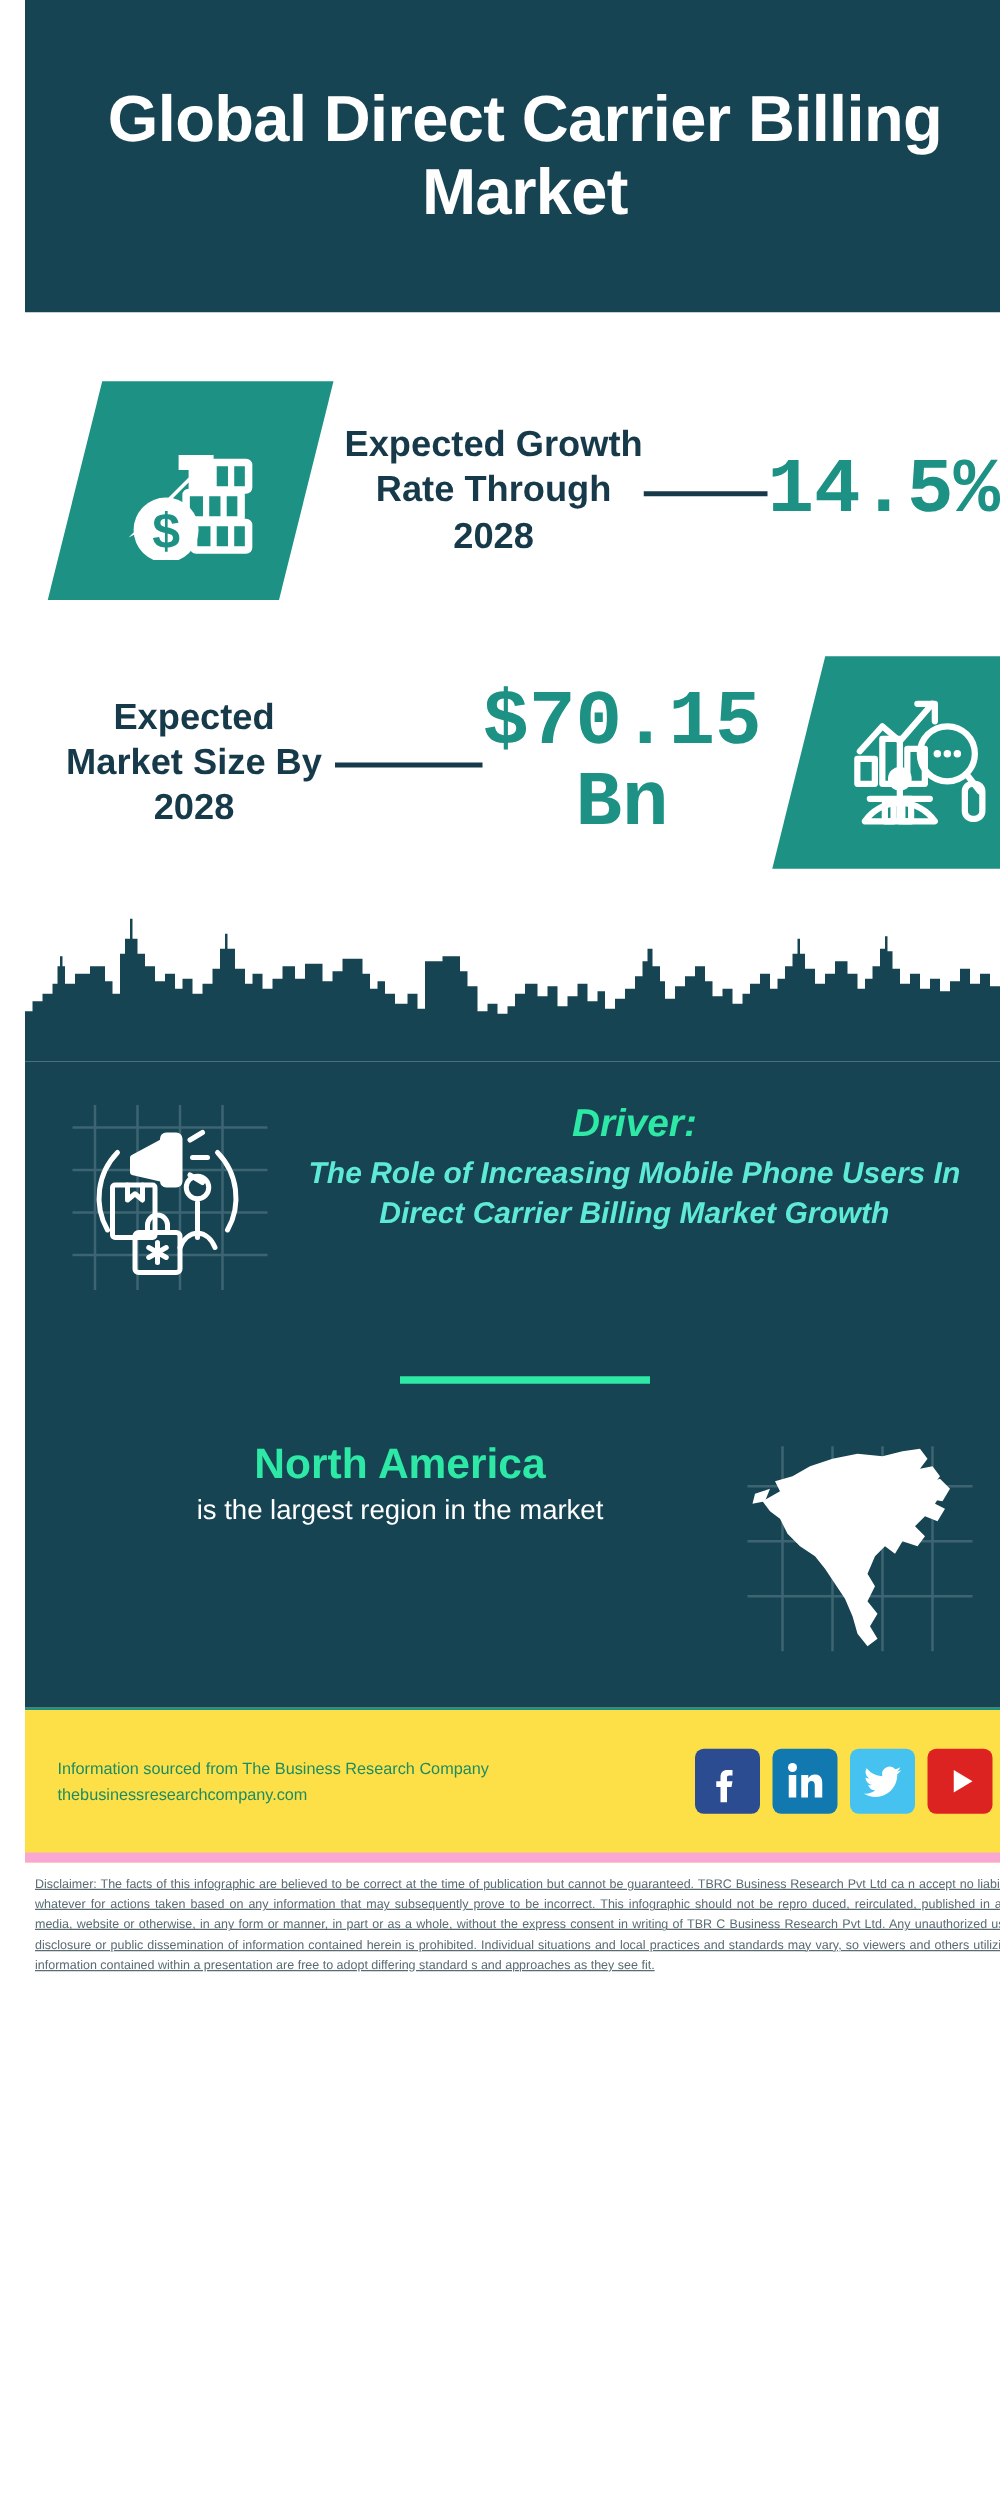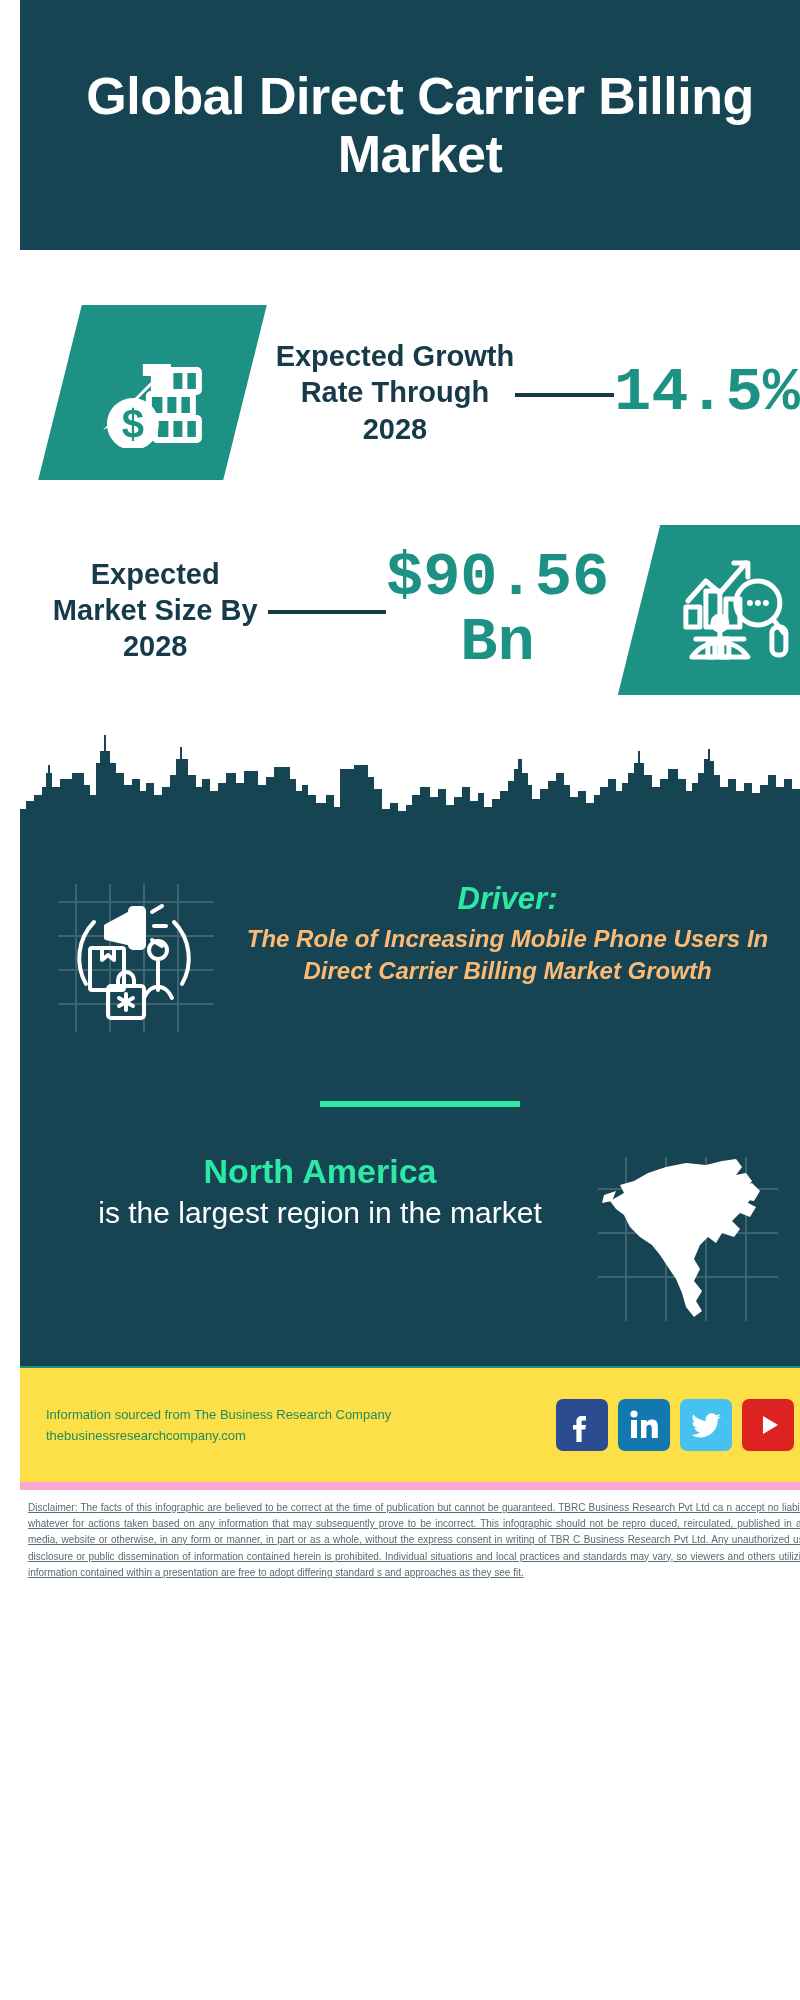--- a/index.html
+++ b/index.html
@@ -98,21 +98,21 @@
   .driver-icon { flex:none; width:175px; height:165px; position:relative; }
   .driver-copy { flex:1; text-align:center; padding-top:6px; }
   .driver-heading {
     color:#2EE8A5;
     font-weight:bold;
     font-size:31px;
     line-height:1.2;
     margin-bottom:6px;
   }
   .driver-body {
-    color:#fdba74;
+    color:#5eead4;
     font-weight:bold;
     font-size:24px;
     line-height:1.33;
   }
 
   .mint-divider {
     width:200px;
     height:6px;
     background:#2EE8A5;
     margin:62px auto 0 auto;
@@ -125,21 +125,21 @@
   }
   .region-copy { flex:1; text-align:center; }
   .region-name {
     color:#2EE8A5;
     font-weight:bold;
     font-size:34px;
     line-height:1.2;
   }
   .region-sub {
     color:#ffffff;
-    font-size:30px;
+    font-size:22px;
     line-height:1.28;
     margin-top:2px;
   }
   .region-map { flex:none; width:200px; height:175px; position:relative; }
 
   
   .footer {
     background:#fde047;
     border-top:2px solid #1C9184;
     border-bottom:8px solid #f9a8d4;
@@ -213,21 +213,21 @@
         <div class="stat-label">Expected Growth Rate Through 2028</div>
         <div class="rule"></div>
         <div class="stat-value">14.5%</div>
       </div>
     </div>
 
     <div class="stat-row size">
       <div class="stat-text">
         <div class="stat-label">Expected Market Size By 2028</div>
         <div class="rule"></div>
-        <div class="stat-value">$90.56 Bn</div>
+        <div class="stat-value">$70.15 Bn</div>
       </div>
       <div class="para">
         <svg width="120" height="115" viewBox="0 0 120 115">
           <g fill="none" stroke="#ffffff" stroke-width="5" stroke-linecap="round" stroke-linejoin="round">
             <polyline points="16,48 34,28 48,40 74,10"></polyline>
             <polyline points="62,10 76,10 76,24"></polyline>
             <rect x="14" y="54" width="14" height="20"></rect>
             <rect x="34" y="38" width="14" height="36"></rect>
             <rect x="54" y="46" width="14" height="28"></rect>
             <circle cx="86" cy="50" r="22"></circle>

